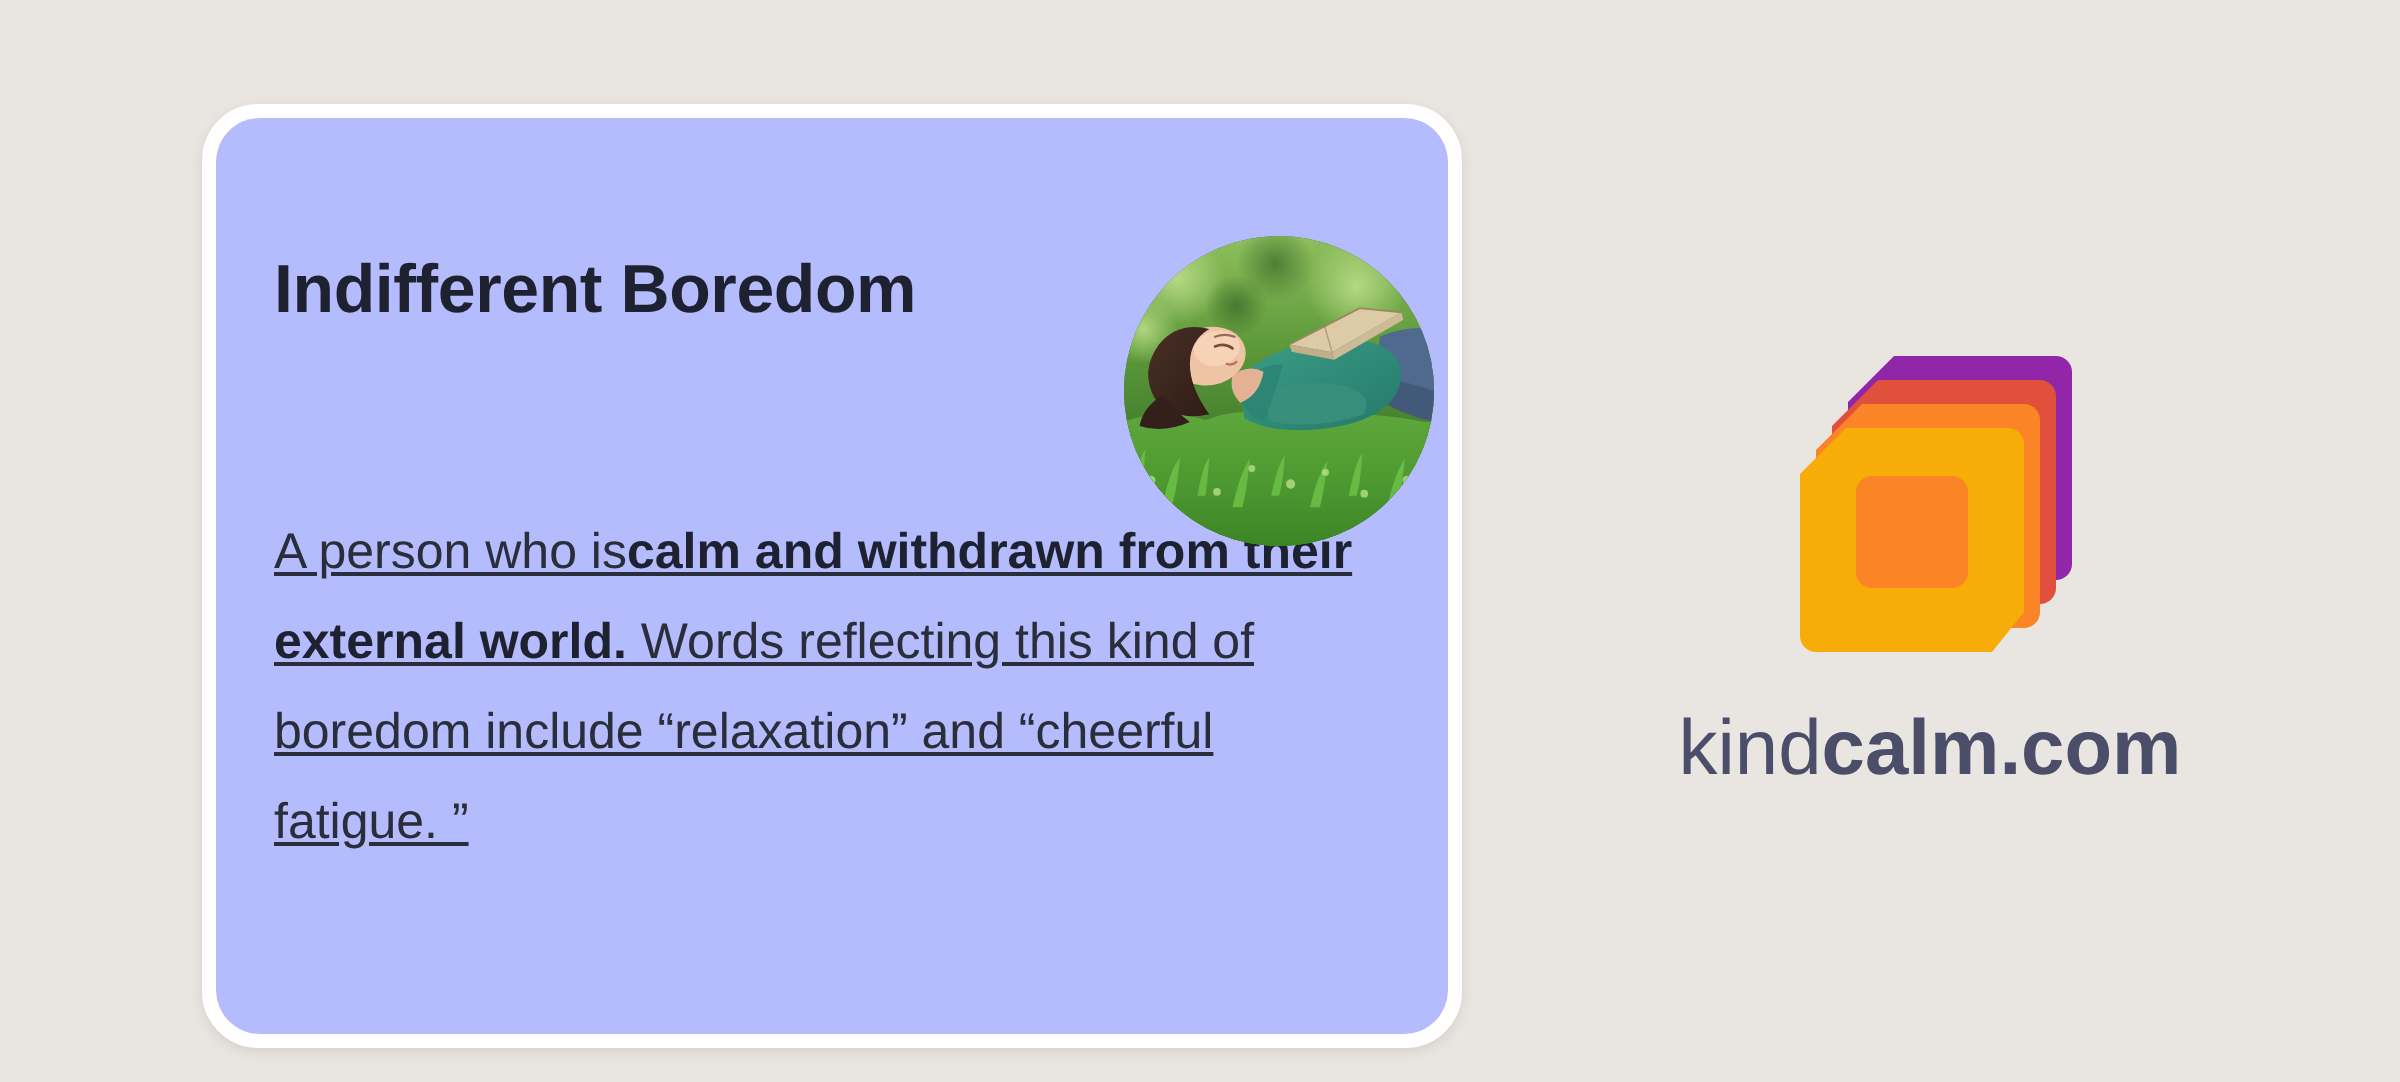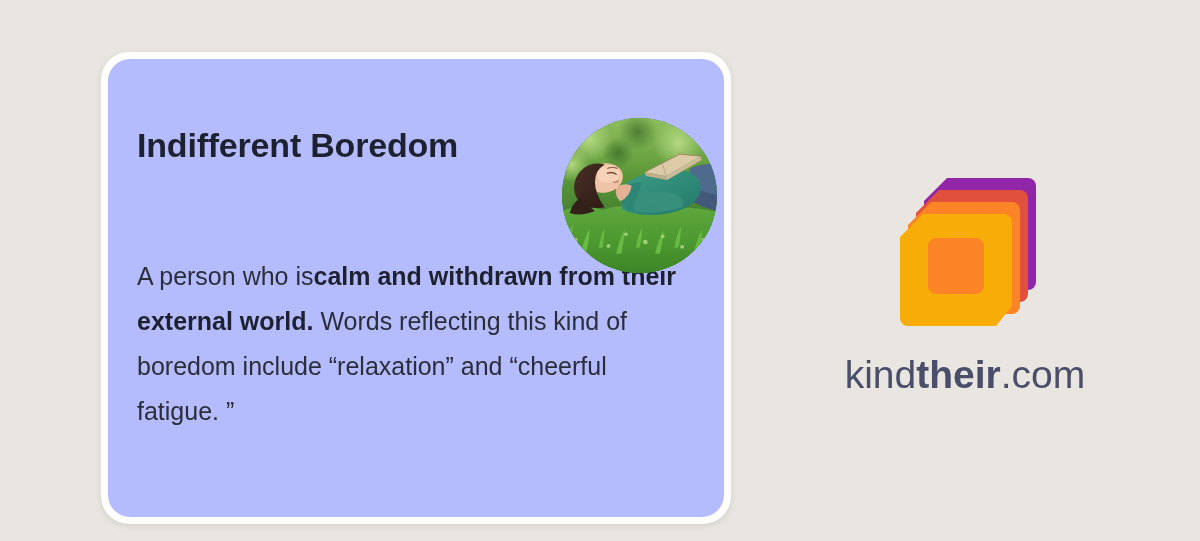--- a/index.html
+++ b/index.html
@@ -70,20 +70,21 @@
   .card-body {
     position: absolute;
     left: 0;
     top: 195px;
     width: 548px;
     margin: 0;
     font-size: 25px;
     line-height: 45px;
     font-weight: normal;
     color: #2A2D3A;
+    text-decoration: underline;
   }
   .card-body b {
     font-weight: bold;
     color: #1E2130;
   }
 
   
   .photo {
     position: absolute;
     left: 425px;
@@ -119,21 +120,21 @@
     top: 193px;
     width: 330px;
     text-align: center;
     font-size: 39px;
     line-height: 44px;
     color: #4A4E69;
     white-space: nowrap;
   }
   .wordmark .w-deep   { font-weight: normal; }
   .wordmark .w-stash  { font-weight: bold; }
-  .wordmark .w-domain { font-weight: normal; }
+  .wordmark .w-domain { font-weight: bold; }
 </style>
 </head>
 <body>
 
 <div id="stage">
 
   <div class="card-frame"></div>
 
   <div class="card">
     <div class="card-inner">
@@ -258,17 +259,17 @@
         <path d="M39 42 L120 42 A8 8 0 0 1 128 50 L128 146 A8 8 0 0 1 120 154 L24 154
                  A8 8 0 0 1 16 146 L16 65 Z" fill="#FB8426"></path>
 
         <path d="M31 54 L112 54 A8 8 0 0 1 120 62 L120 146 L104 166 L16 166
                  A8 8 0 0 1 8 158 L8 77 Z
                  M36 86 A8 8 0 0 1 44 78 L84 78 A8 8 0 0 1 92 86 L92 126
                  A8 8 0 0 1 84 134 L44 134 A8 8 0 0 1 36 126 Z" fill="#F7AC07" fill-rule="evenodd"></path>
       </svg>
     </div>
 
-    <div class="wordmark"><span class="w-deep">kind</span><span class="w-stash">their</span><span class="w-domain">.com</span></div>
+    <div class="wordmark"><span class="w-deep">kind</span><span class="w-stash">calm</span><span class="w-domain">.com</span></div>
 
   </div>
 
 </div>
 
 </body></html>

